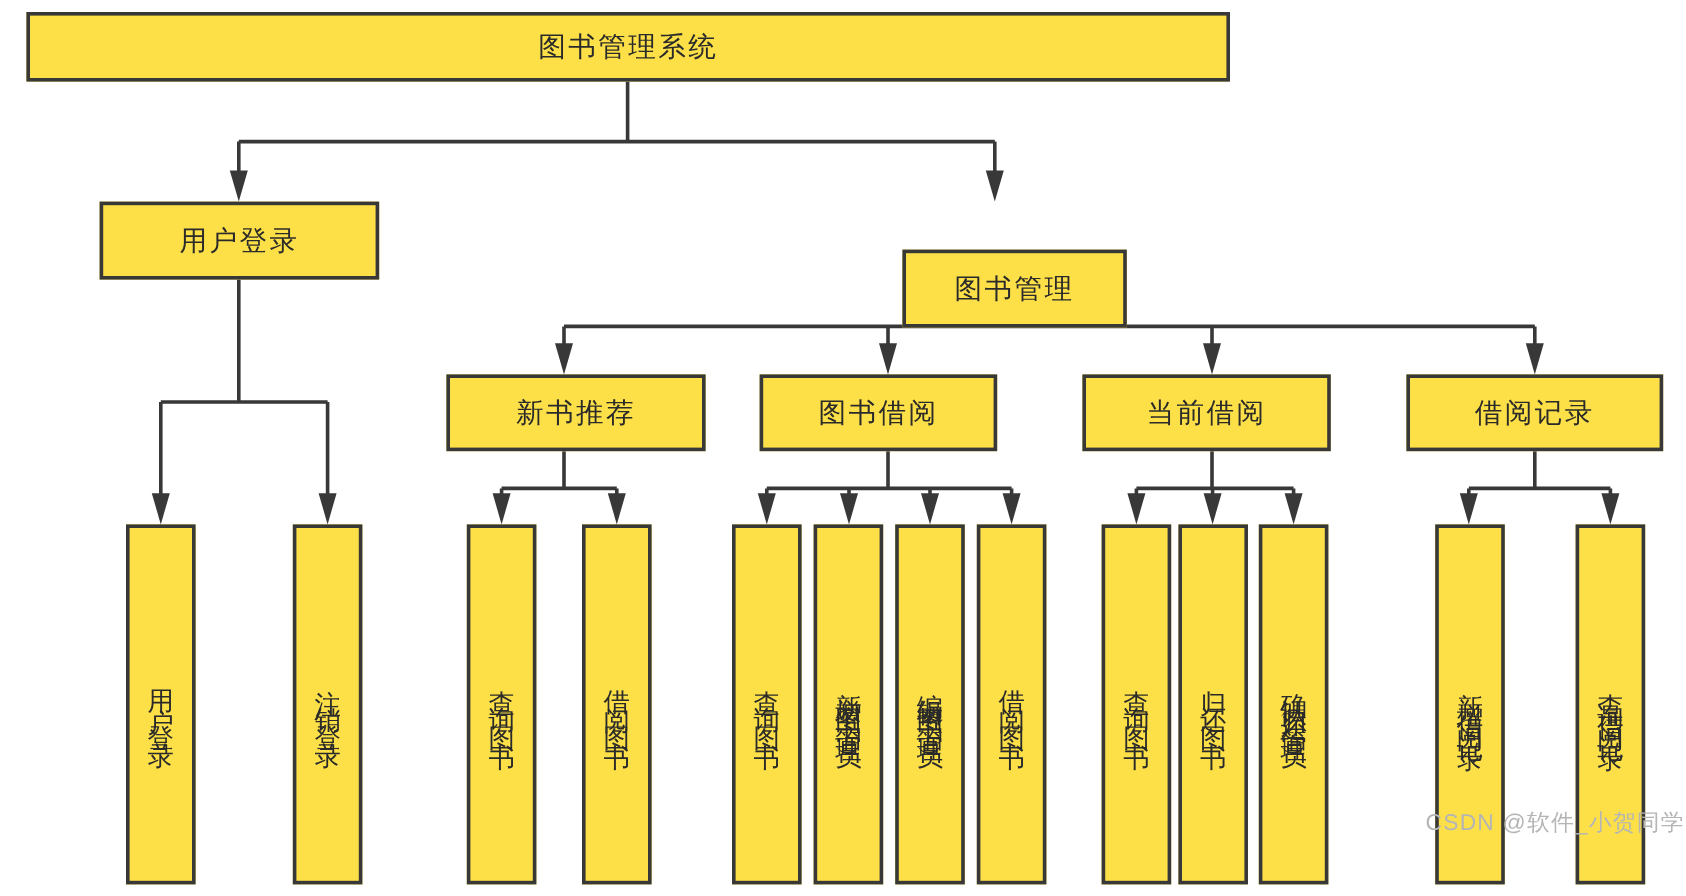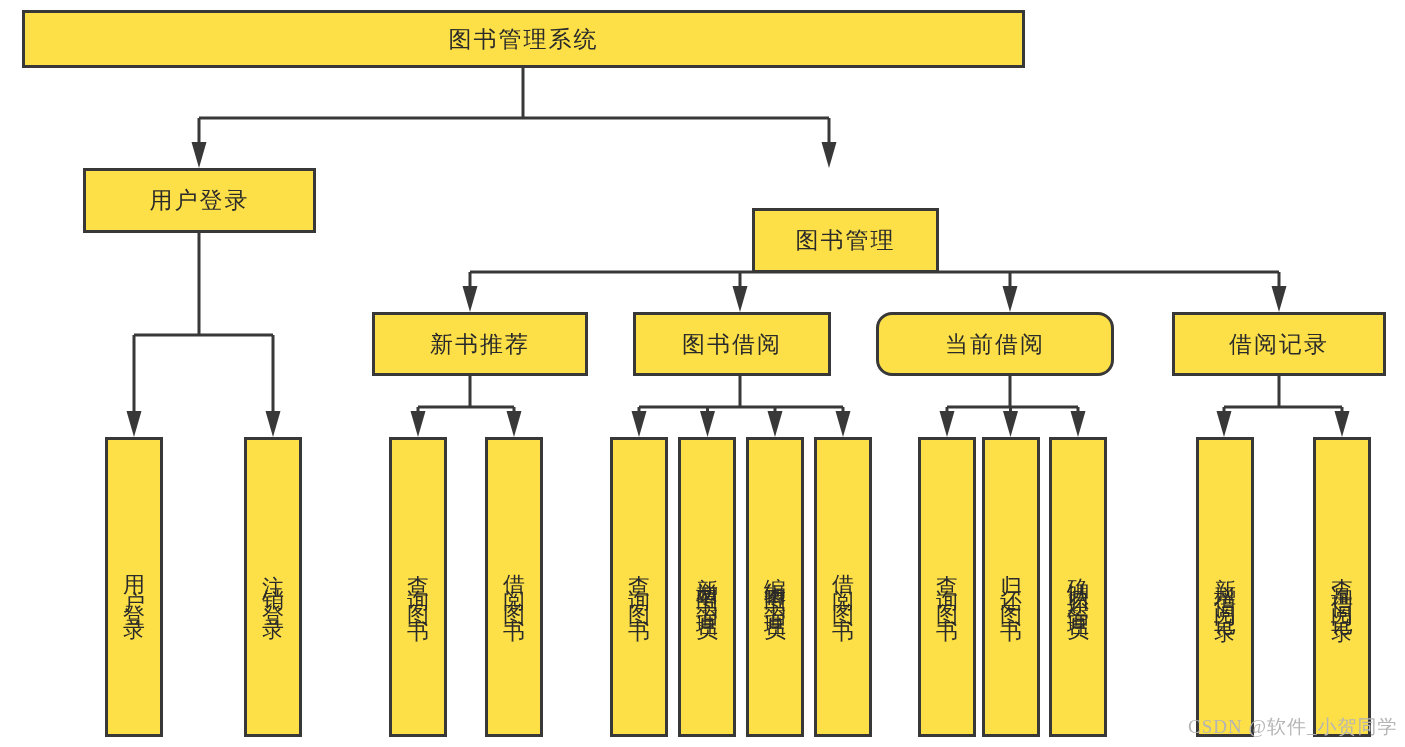--- a/index.html
+++ b/index.html
@@ -40,46 +40,45 @@
   }
   .ls4  { letter-spacing: 15px; }
   .ls6  { letter-spacing: 9px; }
   .ls10 { letter-spacing: 6px; }
   
   .n-root  { left: 22px;   top: 10px;  width: 1003px; height: 58px; }
   .n-login { left: 83px;   top: 168px; width: 233px;  height: 65px; }
   .n-mgmt  { left: 752px;  top: 168px; width: 187px;  height: 65px; margin-top: 40px; }
   .n-rec   { left: 372px;  top: 312px; width: 216px;  height: 64px; }
   .n-bor   { left: 633px;  top: 312px; width: 198px;  height: 64px; }
-  .n-cur   { left: 876px;  top: 312px; width: 238px;  height: 64px; border-radius: 16px; }
+  .n-cur   { left: 902px;  top: 312px; width: 207px;  height: 64px; }
   .n-hist  { left: 1172px; top: 312px; width: 214px;  height: 64px; }
   .leaf    { top: 437px; width: 58px; height: 300px; }
   .l1  { left: 105px; }
   .l2  { left: 244px; }
   .l3  { left: 389px; }
   .l4  { left: 485px; }
   .l5  { left: 610px; }
   .l6  { left: 678px; }
   .l7  { left: 746px; }
   .l8  { left: 814px; }
   .l9  { left: 918px; }
   .l10 { left: 982px; }
   .l11 { left: 1049px; }
   .l12 { left: 1196px; }
   .l13 { left: 1313px; }
   #watermark {
     position: absolute;
     left: 1188px;
-    top: 714px;
+    top: 673px;
     font-size: 19px;
     letter-spacing: 1px;
     color: #b5b5b5;
     white-space: nowrap;
     z-index: 5;
-    font-family: Liberation Serif, serif;
   }
 </style>
 </head>
 <body>
 
 <div id="canvas">
 
   <svg id="connectors" viewBox="0 0 1405 747" xmlns="http://www.w3.org/2000/svg">
     <g stroke="#383838" stroke-width="3" fill="none">
       <path d="M523 68 V118 M199 118 H829 M199 118 V145 M829 118 V145"></path>

